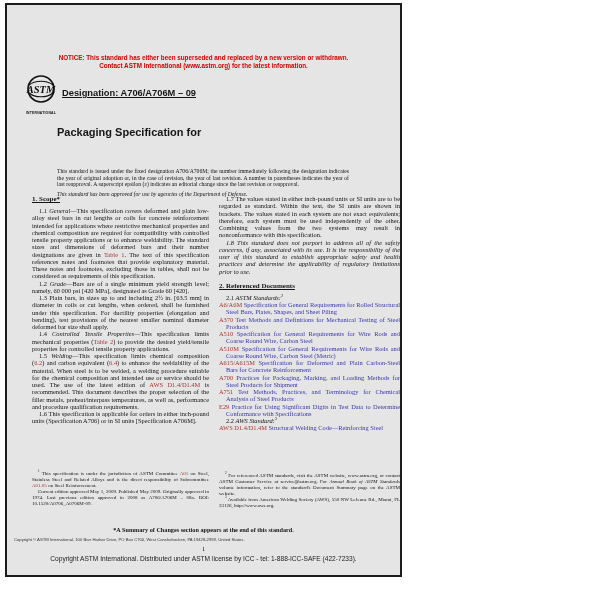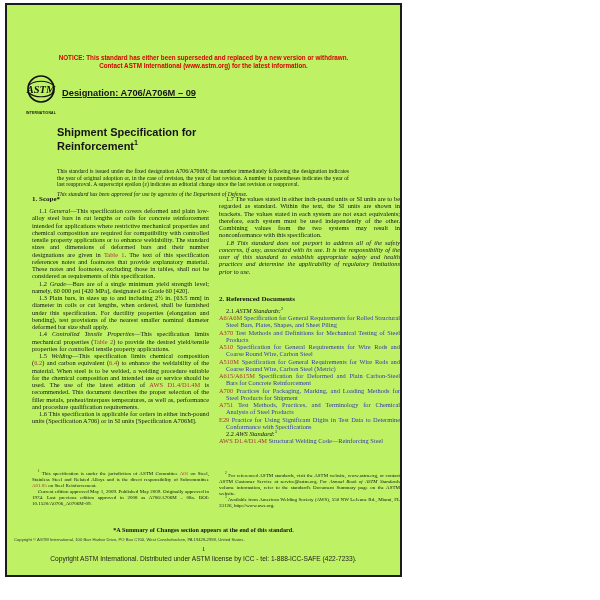--- a/index.html
+++ b/index.html
@@ -1,32 +1,32 @@
 <!DOCTYPE html>
 <html style="--notice_red: #d40000; --link_red: #a83232; --ref_blue: #3737ad; --border: #1c1c1c;"><head>
 <meta charset="utf-8">
 <style>
   html,body{margin:0;padding:0;}
   body{width:600px;height:600px;background:#ffffff;position:relative;overflow:hidden;
        font-family:"Liberation Serif",serif;color:#141414;}
-  .page{position:absolute;left:5px;top:3px;width:393px;height:570px;border:2px solid var(--border,#1c1c1c);background:#bef264;}
+  .page{position:absolute;left:5px;top:3px;width:393px;height:570px;border:2px solid var(--border,#1c1c1c);background:#e5e5e5;}
   .notice{position:absolute;top:49px;left:0;right:0;text-align:center;
           font:bold 6.3px/7.6px "Liberation Sans",sans-serif;color:var(--notice_red,#d40000);}
   .logo{position:absolute;left:16px;top:69px;width:36px;text-align:center;}
   .logo-caption{font:bold 3.4px "Liberation Sans",sans-serif;letter-spacing:.2px;margin-top:1px;color:#111;}
   .designation{position:absolute;left:55px;top:83px;font:bold 9.3px "Liberation Sans",sans-serif;color:#161616;text-decoration:underline;}
   .title-block{position:absolute;left:50px;top:121px;font:bold 11px/13.5px "Liberation Sans",sans-serif;color:#161616;}
   .issuance{position:absolute;left:50px;top:163px;width:292px;margin:0;
             font:5.7px/6.7px "Liberation Serif",serif;text-align:justify;}
   .dod{position:absolute;left:50px;top:186px;width:292px;margin:0;font:italic 5.7px "Liberation Serif",serif;}
   .col{position:absolute;top:190px;font:6.4px/7.25px "Liberation Serif",serif;}
   .col-left{left:25px;width:177px;}
   .col-right{left:212px;width:181px;}
-  .sec{font:bold 7px/9px "Liberation Serif",serif;margin:0 0 3px 0;}
-  .sec.mt{margin-top:20px;}
+  .sec{font:bold 7px/9px "Liberation Serif",serif;margin:0 0 3px 0;text-decoration:underline;}
+  .sec.mt{margin-top:7px;}
   .body-p{margin:0;text-align:justify;text-indent:7px;}
   .sub-label{margin:0;text-indent:7px;}
   .refs{list-style:none;margin:0;padding:0;color:var(--ref_blue,#3737ad);}
   .refs li{padding-left:7px;text-indent:-7px;text-align:justify;}
   .ref-code{color:var(--link_red,#a83232);}
   .seg-i{font-style:italic;}
   .seg-r{color:var(--link_red,#a83232);}
   .seg-s{vertical-align:super;font-size:65%;line-height:0;}
   .fn{position:absolute;font:5px/5.9px "Liberation Serif",serif;text-align:justify;}
   .fn p{margin:0;text-indent:6px;}
@@ -53,22 +53,21 @@
       <path d="M5 19 C 11 24, 23 24, 29 19" stroke="#111" fill="none" stroke-width="1.1"></path>
       <path d="M5 11 C 11 6, 23 6, 29 11" stroke="#111" fill="none" stroke-width="1.1"></path>
       <text x="17" y="19" font-size="10.5" font-weight="bold" font-style="italic" text-anchor="middle" font-family="Liberation Serif, serif" fill="#111">ASTM</text>
     </svg>
     <div class="logo-caption">INTERNATIONAL</div>
   </div>
 
   <div class="designation">Designation: A706/A706M – 09</div>
 
   <div class="title-block">
-    <div>Shipment Specification for</div>
-    <div><span>Reinforcement</span><span class="seg-s">1</span></div>
+    <div>Packaging Specification for</div>
   </div>
 
   <p class="issuance">This standard is issued under the fixed designation A706/A706M; the number immediately following the designation indicates the year of original adoption or, in the case of revision, the year of last revision. A number in parentheses indicates the year of last reapproval. A superscript epsilon (ε) indicates an editorial change since the last revision or reapproval.</p>
   <p class="dod">This standard has been approved for use by agencies of the Department of Defense.</p>
 
   <div class="col col-left">
     <h3 class="sec">1. Scope*</h3>
     <p class="body-p"><span>1.1 </span><span class="seg-i">General</span><span>—This specification covers deformed and plain low-alloy steel bars in cut lengths or coils for concrete reinforcement intended for applications where restrictive mechanical properties and chemical composition are required for compatibility with controlled tensile property applications or to enhance weldability. The standard sizes and dimensions of deformed bars and their number designations are given in </span><span class="seg-r">Table 1</span><span>. The text of this specification references notes and footnotes that provide explanatory material. These notes and footnotes, excluding those in tables, shall not be considered as requirements of this specification.</span></p>
     <p class="body-p"><span>1.2 </span><span class="seg-i">Grade</span><span>—Bars are of a single minimum yield strength level; namely, 60 000 psi [420 MPa], designated as Grade 60 [420].</span></p>
     <p class="body-p"><span>1.3 Plain bars, in sizes up to and including 2½ in. [63.5 mm] in diameter in coils or cut lengths, when ordered, shall be furnished under this specification. For ductility properties (elongation and bending), test provisions of the nearest smaller nominal diameter deformed bar size shall apply.</span></p>

